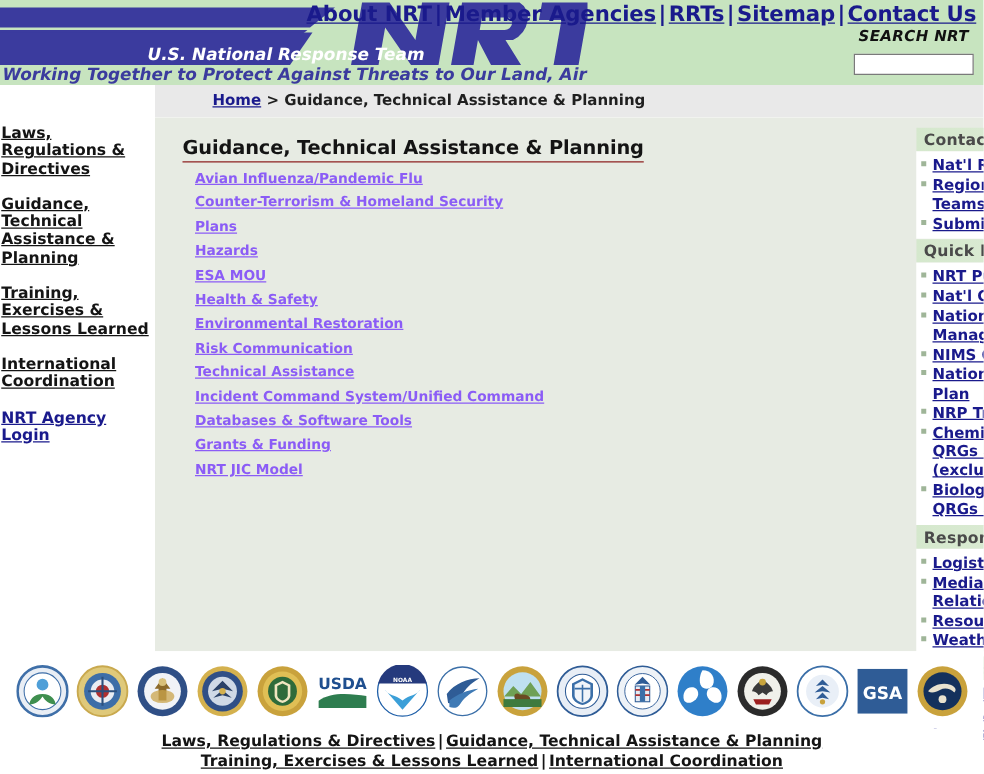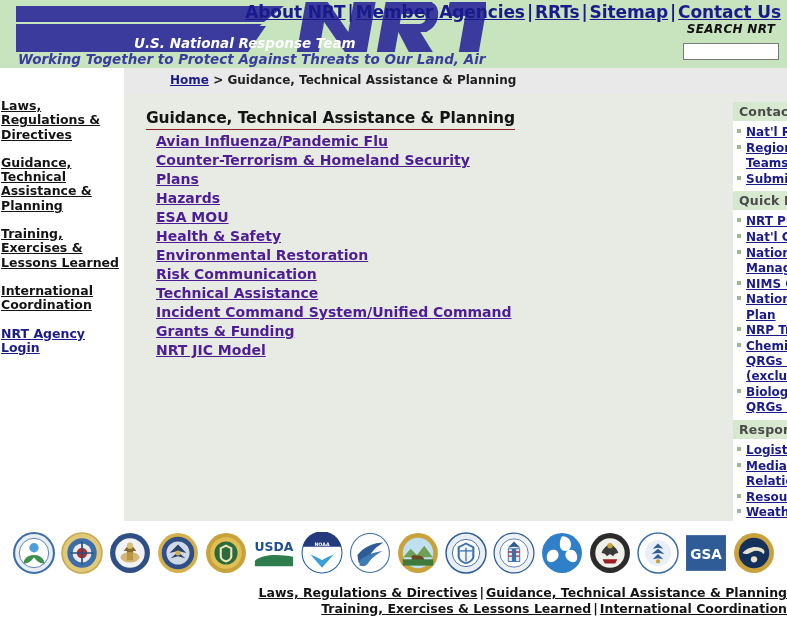--- a/index.html
+++ b/index.html
@@ -19,21 +19,21 @@
   
   .header {
     position: relative;
     width: 787px;
     height: 68px;
     background: #c7e4bf;
     overflow: hidden;
   }
   .logo-wrap {
     position: absolute;
-    left: 16px; top: 0;
+    left: 0; top: 0;
     width: 470px; height: 74px;
   }
   .logo-svg { display: block; }
 
   .topnav {
     position: absolute;
     right: 6px;
     top: 2px;
     font-size: 17px;
     font-weight: bold;
@@ -172,23 +172,23 @@
     margin-top: 4px;
     margin-bottom: 8px;
   }
   .linklist {
     margin: 0;
     padding: 0 0 0 10px;
     list-style: none;
   }
   .linklist li { margin: 0; padding: 0; }
   .linklist a {
-    font-size: 14px;
-    font-weight: bold;
-    color: #4c1d95;
+    font-size: 11px;
+    font-weight: bold;
+    color: #8b5cf6;
     text-decoration: underline;
     line-height: 14.2px;
     display: inline-block;
     margin-bottom: 0.2px;
   }
 
   
   .rightcol {
     position: absolute;
     left: 609px;
@@ -276,21 +276,20 @@
     background: #ffffff;
     text-align: center;
     padding-top: 2px;
   }
   .footer-row {
     font-size: 12.5px;
     font-weight: bold;
     line-height: 16px;
     color: #141414;
     white-space: nowrap;
-    text-align: right;
   }
   .footer-row a {
     color: #141414;
     text-decoration: underline;
     font-weight: bold;
   }
   .footer-row.blue a { color: #1a1a8c; }
   .footer-row .sep { padding: 0 2px; }
 </style>
 </head>
@@ -362,20 +361,21 @@
           <li><a href="#">Avian Influenza/Pandemic Flu</a></li>
           <li><a href="#">Counter-Terrorism &amp; Homeland Security</a></li>
           <li><a href="#">Plans</a></li>
           <li><a href="#">Hazards</a></li>
           <li><a href="#">ESA MOU</a></li>
           <li><a href="#">Health &amp; Safety</a></li>
           <li><a href="#">Environmental Restoration</a></li>
           <li><a href="#">Risk Communication</a></li>
           <li><a href="#">Technical Assistance</a></li>
           <li><a href="#">Incident Command System/Unified Command</a></li>
+          <li><a href="#">Databases &amp; Software Tools</a></li>
           <li><a href="#">Grants &amp; Funding</a></li>
           <li><a href="#">NRT JIC Model</a></li>
         </ul>
       </div>
 
       <div class="rightcol">
 
         <div class="panel">
           <div class="panel-head">
             <div class="panel-head-bg"></div>

